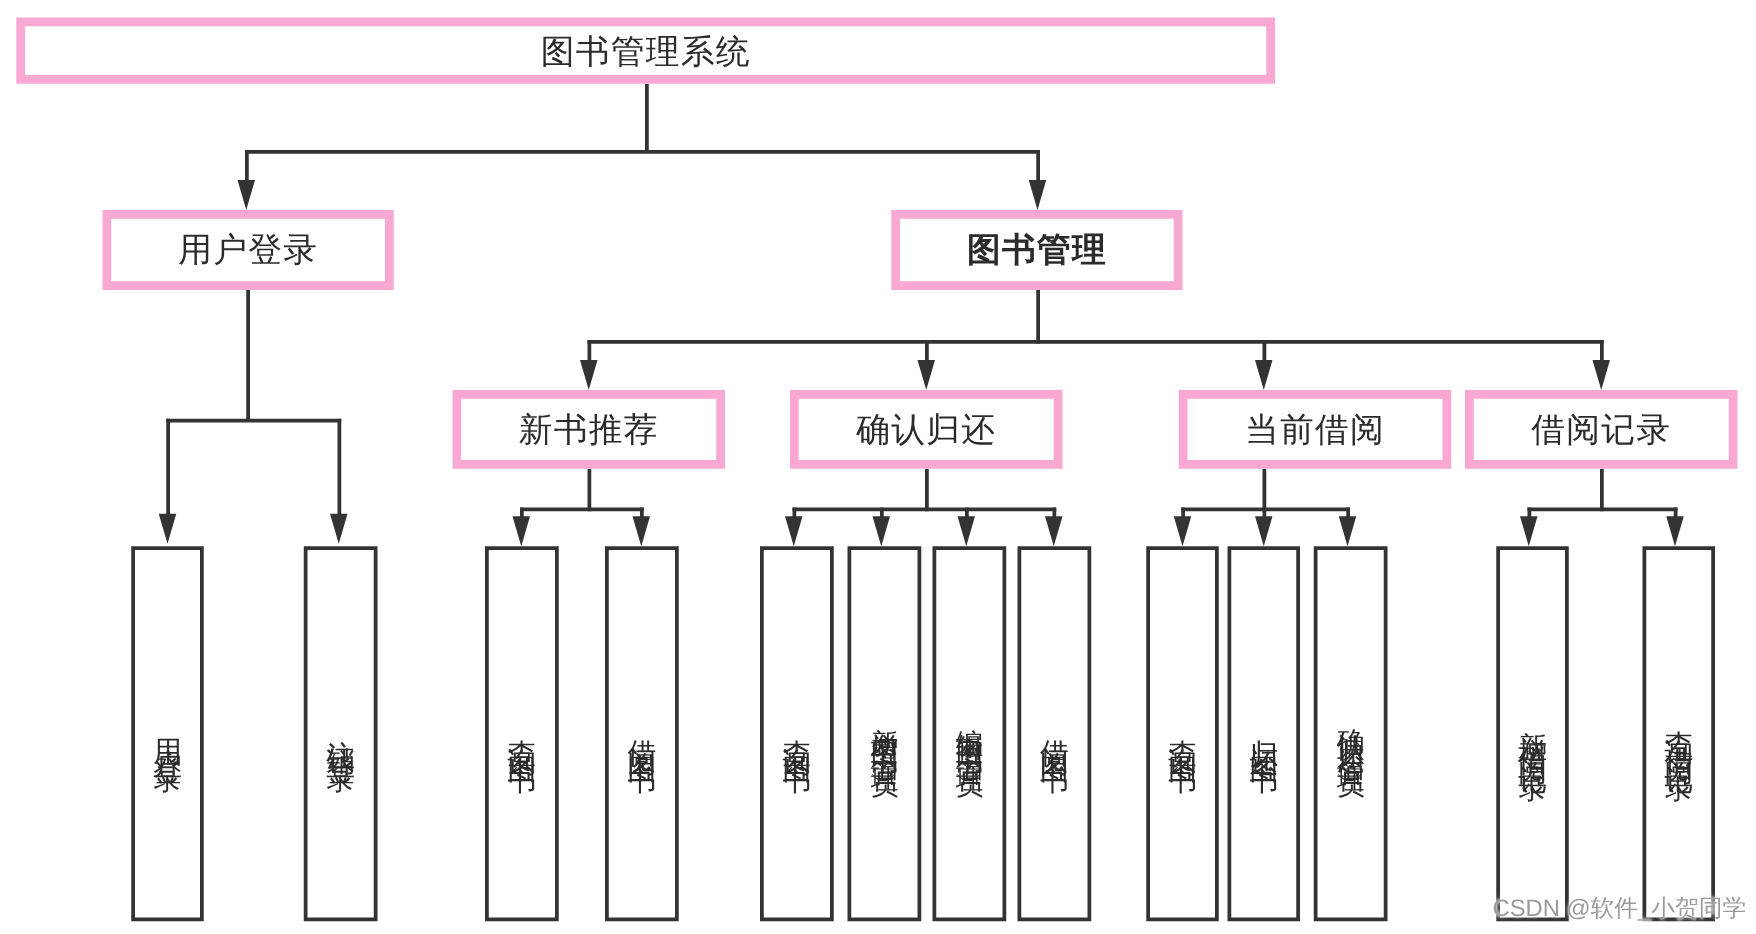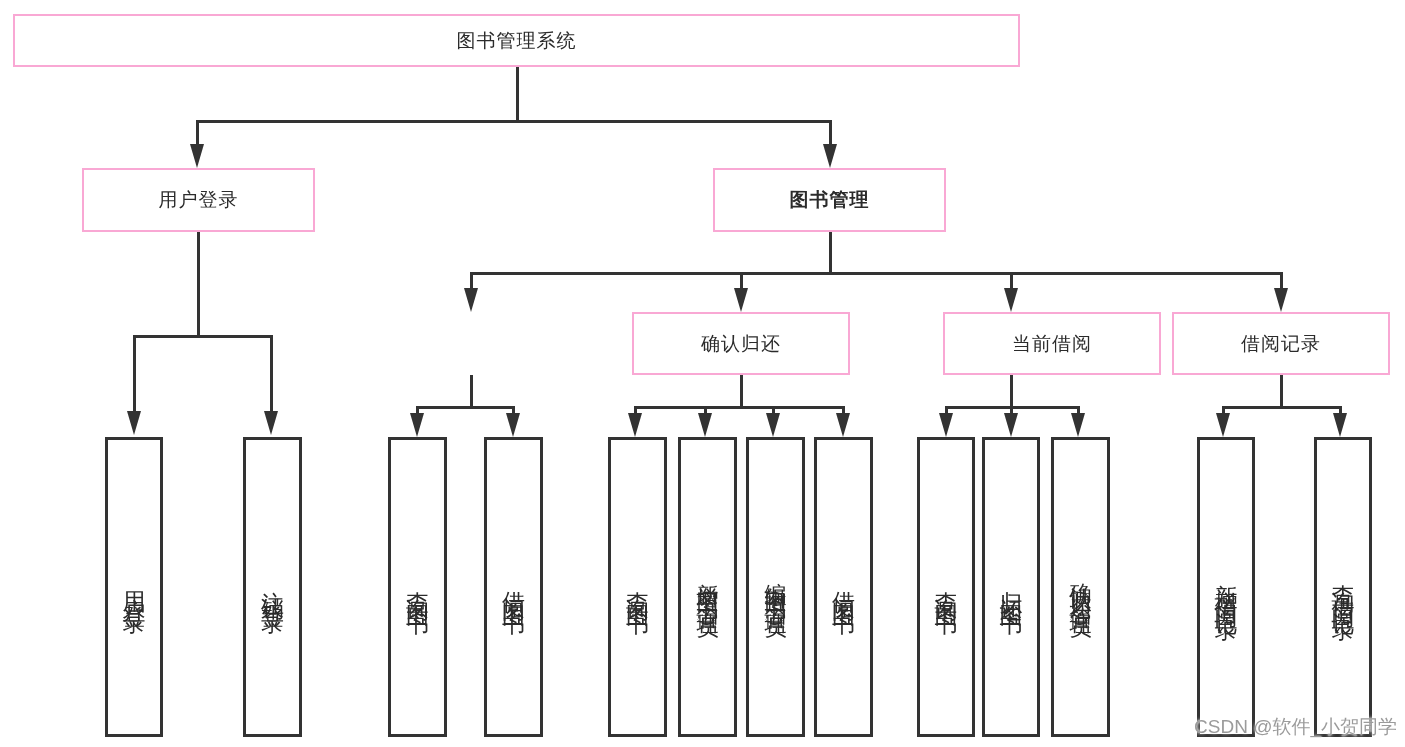--- a/index.html
+++ b/index.html
@@ -8,26 +8,26 @@
     width: 1405px;
     height: 747px;
     background: #ffffff;
     font-family: "Liberation Sans", sans-serif;
     overflow: hidden;
   }
   
   .box {
     position: absolute;
     background: #ffffff;
-    border: 2px solid #f9a8d4;
+    border: 7px solid #f9a8d4;
     display: flex;
     align-items: center;
     justify-content: center;
     color: #2b2b2b;
-    font-size: 19px;
+    font-size: 27px;
     letter-spacing: 1px;
     z-index: 2;
     box-sizing: border-box;
   }
   .vbox {
     position: absolute;
     background: #ffffff;
     border: 3px solid #333333;
     display: flex;
     align-items: center;
@@ -102,20 +102,23 @@
   <div class="hline" style="left:470px;  top:272px; width:813px;"></div>
   <div class="vline" style="left:470px;  top:272px; height:20px;"></div>
   <div class="arrow" style="left:464px;  top:288px;"></div>
   <div class="vline" style="left:740px;  top:272px; height:20px;"></div>
   <div class="arrow" style="left:734px;  top:288px;"></div>
   <div class="vline" style="left:1010px; top:272px; height:20px;"></div>
   <div class="arrow" style="left:1004px; top:288px;"></div>
   <div class="vline" style="left:1280px; top:272px; height:20px;"></div>
   <div class="arrow" style="left:1274px; top:288px;"></div>
 
+  <div class="box" style="left:362px; top:312px; width:218px; height:63px;">
+    <span>新书推荐</span>
+  </div>
   <div class="box" style="left:632px; top:312px; width:218px; height:63px;">
     <span>确认归还</span>
   </div>
   <div class="box" style="left:902px; top:312px; width:218px; height:63px;margin-left:41px;">
     <span>当前借阅</span>
   </div>
   <div class="box" style="left:1172px; top:312px; width:218px; height:63px;">
     <span>借阅记录</span>
   </div>
 

